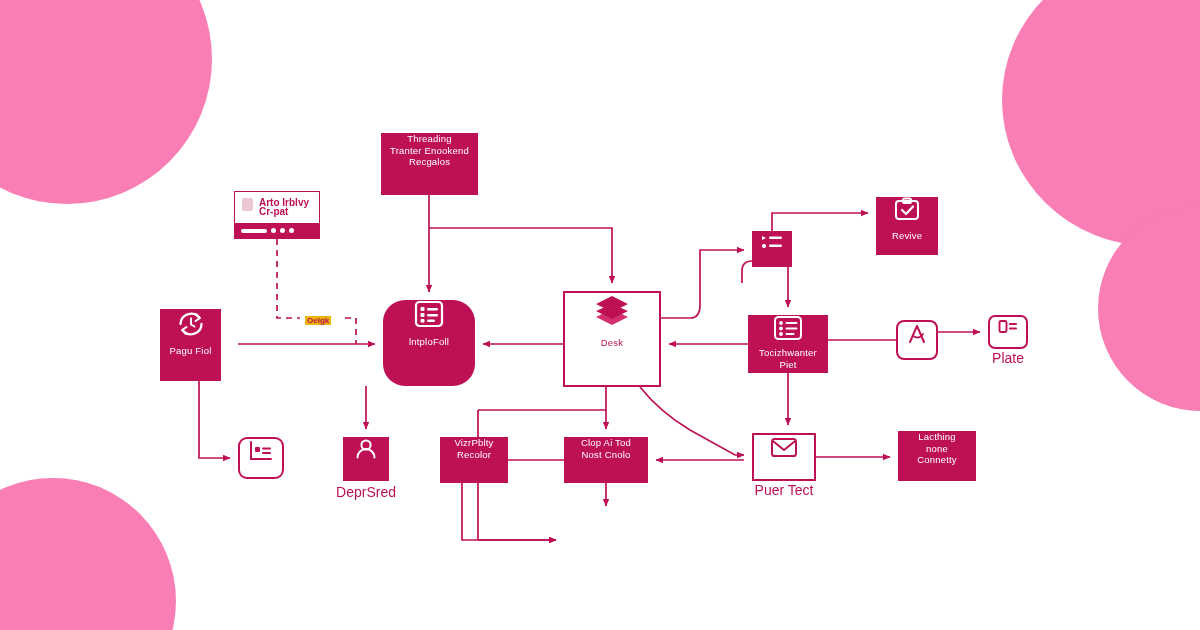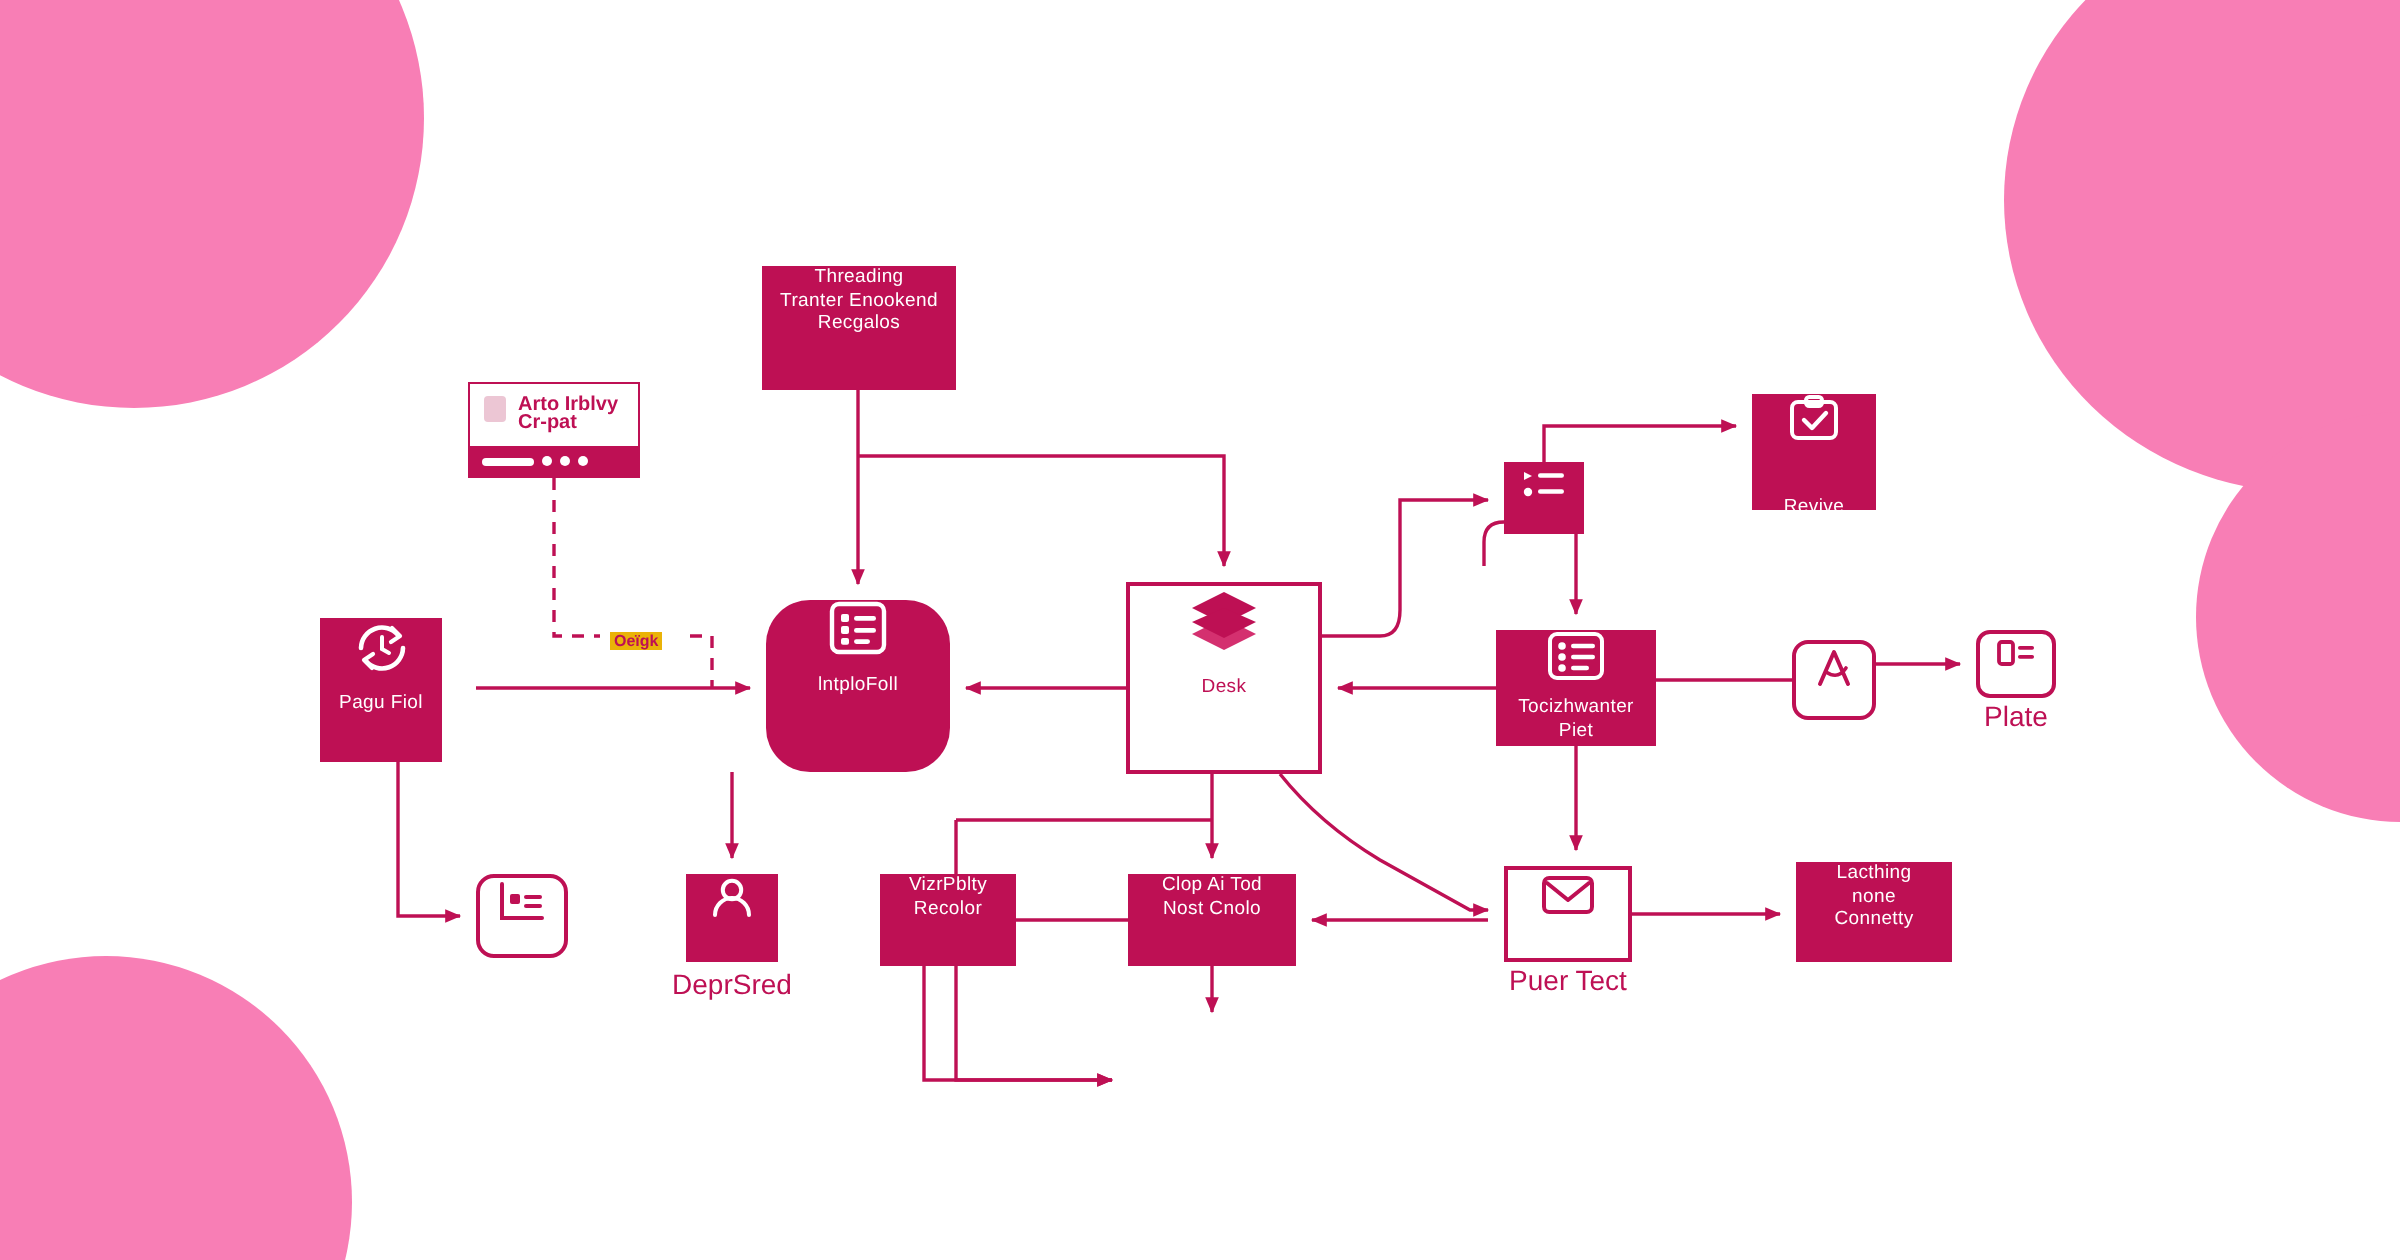--- a/index.html
+++ b/index.html
@@ -246,21 +246,21 @@
   </div>
 
   <div class="node filled" id="n-review">
     <span class="icon">
       <svg width="28" height="26" viewBox="0 0 28 26">
         <rect x="3" y="4" width="22" height="18" rx="3" fill="none" stroke="#fff" stroke-width="2"></rect>
         <rect x="10" y="1.5" width="8" height="4.5" rx="1.6" fill="none" stroke="#fff" stroke-width="2"></rect>
         <path d="M9 13 L13 17 L20 9.5" fill="none" stroke="#fff" stroke-width="2.2" stroke-linecap="round" stroke-linejoin="round"></path>
       </svg>
     </span>
-    <div class="lbl" style="margin-top:20px">Revive</div>
+    <div class="lbl" style="margin-top:3px">Revive</div>
   </div>
 
   <div class="node filled" id="n-tocizh">
     <span class="icon">
       <svg width="30" height="26" viewBox="0 0 30 26">
         <rect x="2" y="2" width="26" height="22" rx="3.5" fill="none" stroke="#fff" stroke-width="2"></rect>
         <circle cx="8" cy="8" r="1.9" fill="#fff"></circle>
         <circle cx="8" cy="13.5" r="1.9" fill="#fff"></circle>
         <circle cx="8" cy="19" r="1.9" fill="#fff"></circle>
         <rect x="12.5" y="6.9" width="12" height="2.2" rx="1.1" fill="#fff"></rect>

